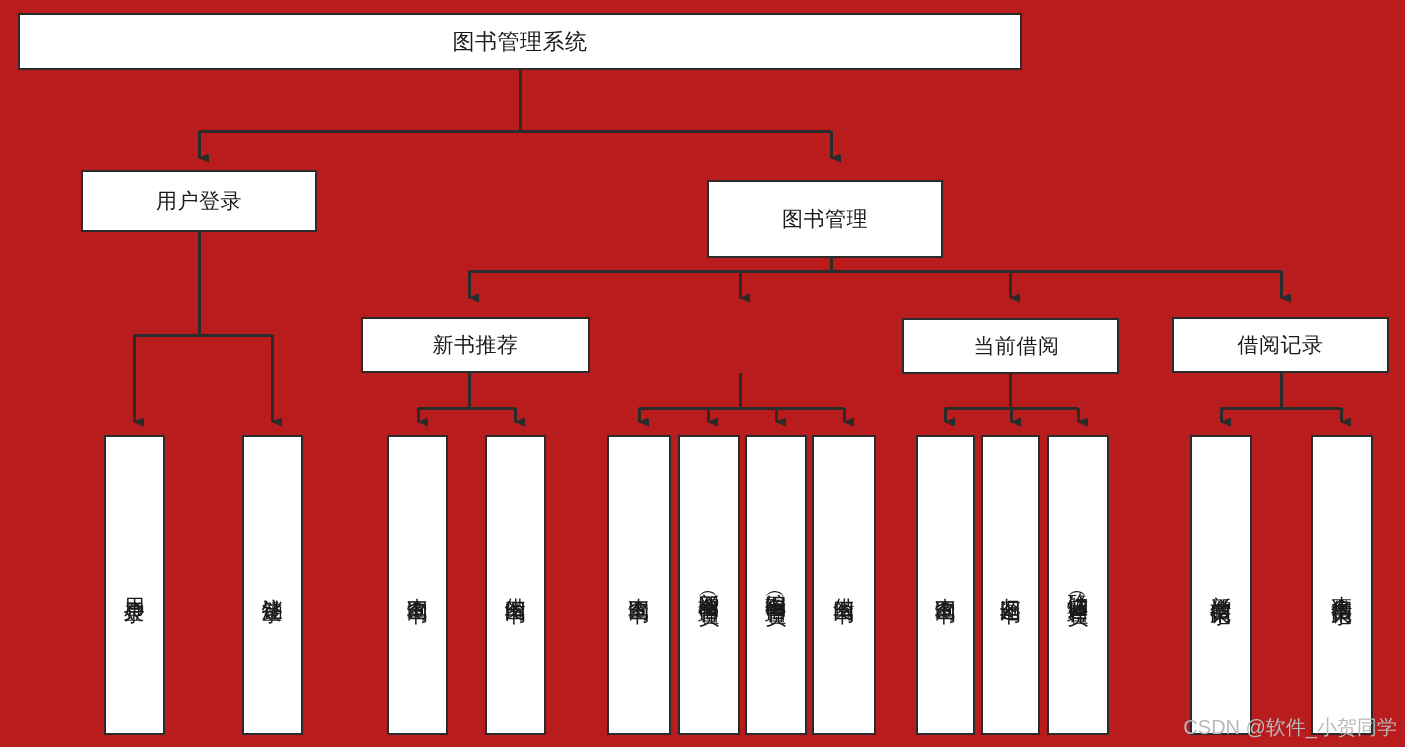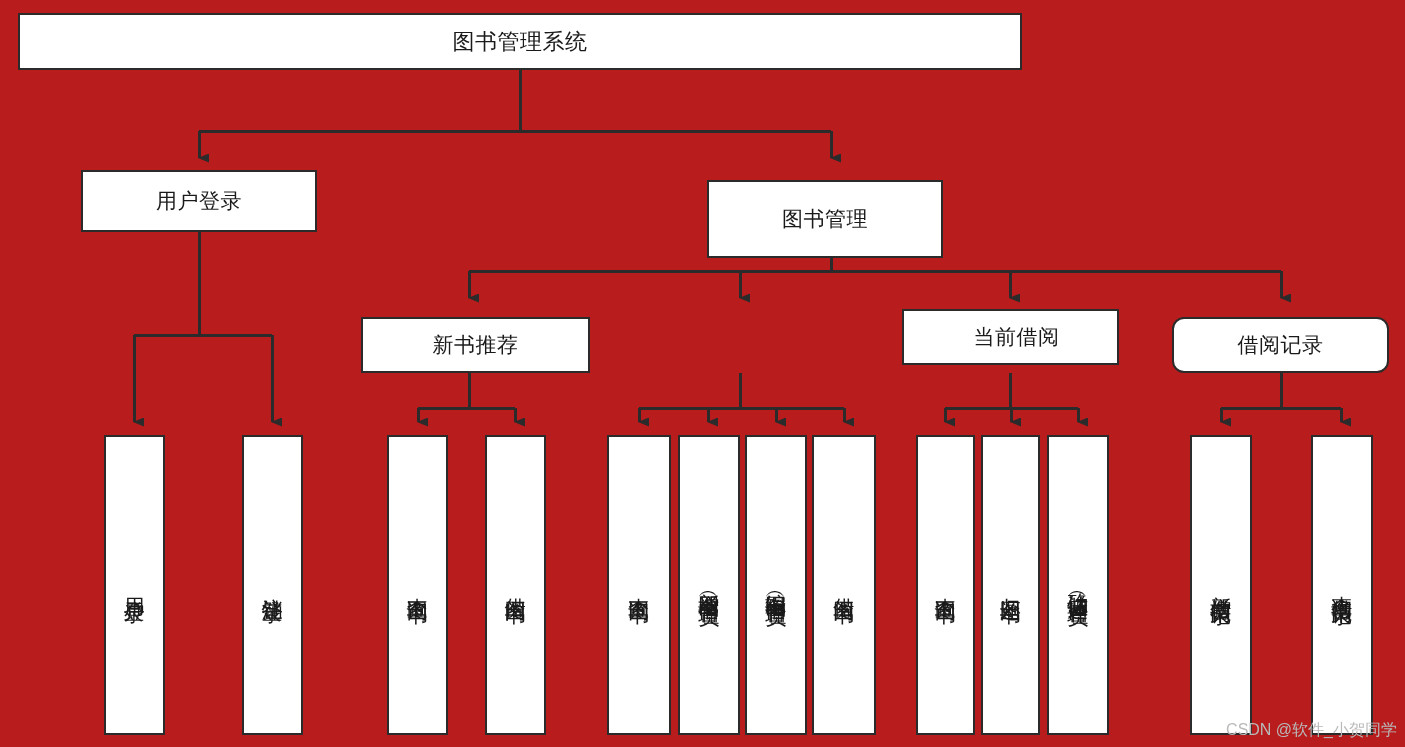--- a/index.html
+++ b/index.html
@@ -62,21 +62,21 @@
     writing-mode: vertical-rl;
     text-orientation: upright;
     font-size: 21px;
     line-height: 1.12;
     letter-spacing: 2px;
   }
   .watermark {
     position: absolute;
     right: 8px;
     bottom: 6px;
-    font-size: 16px;
+    font-size: 20px;
     color: #b9b9b9;
     white-space: nowrap;
     z-index: 5;
   }
 </style>
 </head>
 <body>
 
 <div id="canvas">
 
@@ -141,25 +141,25 @@
 
   <div class="node horiz" style="left:707px; top:170px; width:236px; height:78px;margin-top:10px;">
     <span class="node-label">图书管理</span>
   </div>
 
   <div class="node horiz" style="left:361px; top:317px; width:229px; height:56px;">
     <span class="node-label">新书推荐</span>
   </div>
 
 
-  <div class="node horiz" style="left:902px; top:309px; width:217px; height:56px;padding-left:12px;">
+  <div class="node horiz" style="left:902px; top:318px; width:217px; height:56px;padding-left:12px;">
     <span class="node-label">当前借阅</span>
   </div>
 
-  <div class="node horiz" style="left:1172px; top:317px; width:217px; height:56px;border-radius:12px;">
+  <div class="node horiz" style="left:1172px; top:317px; width:217px; height:56px;">
     <span class="node-label">借阅记录</span>
   </div>
 
   <div class="node vert" style="left:104px; top:435px; width:61px; height:300px;">
     <span class="node-label">用户登录</span>
   </div>
 
   <div class="node vert" style="left:242px; top:435px; width:61px; height:300px;">
     <span class="node-label">注销登录</span>
   </div>

